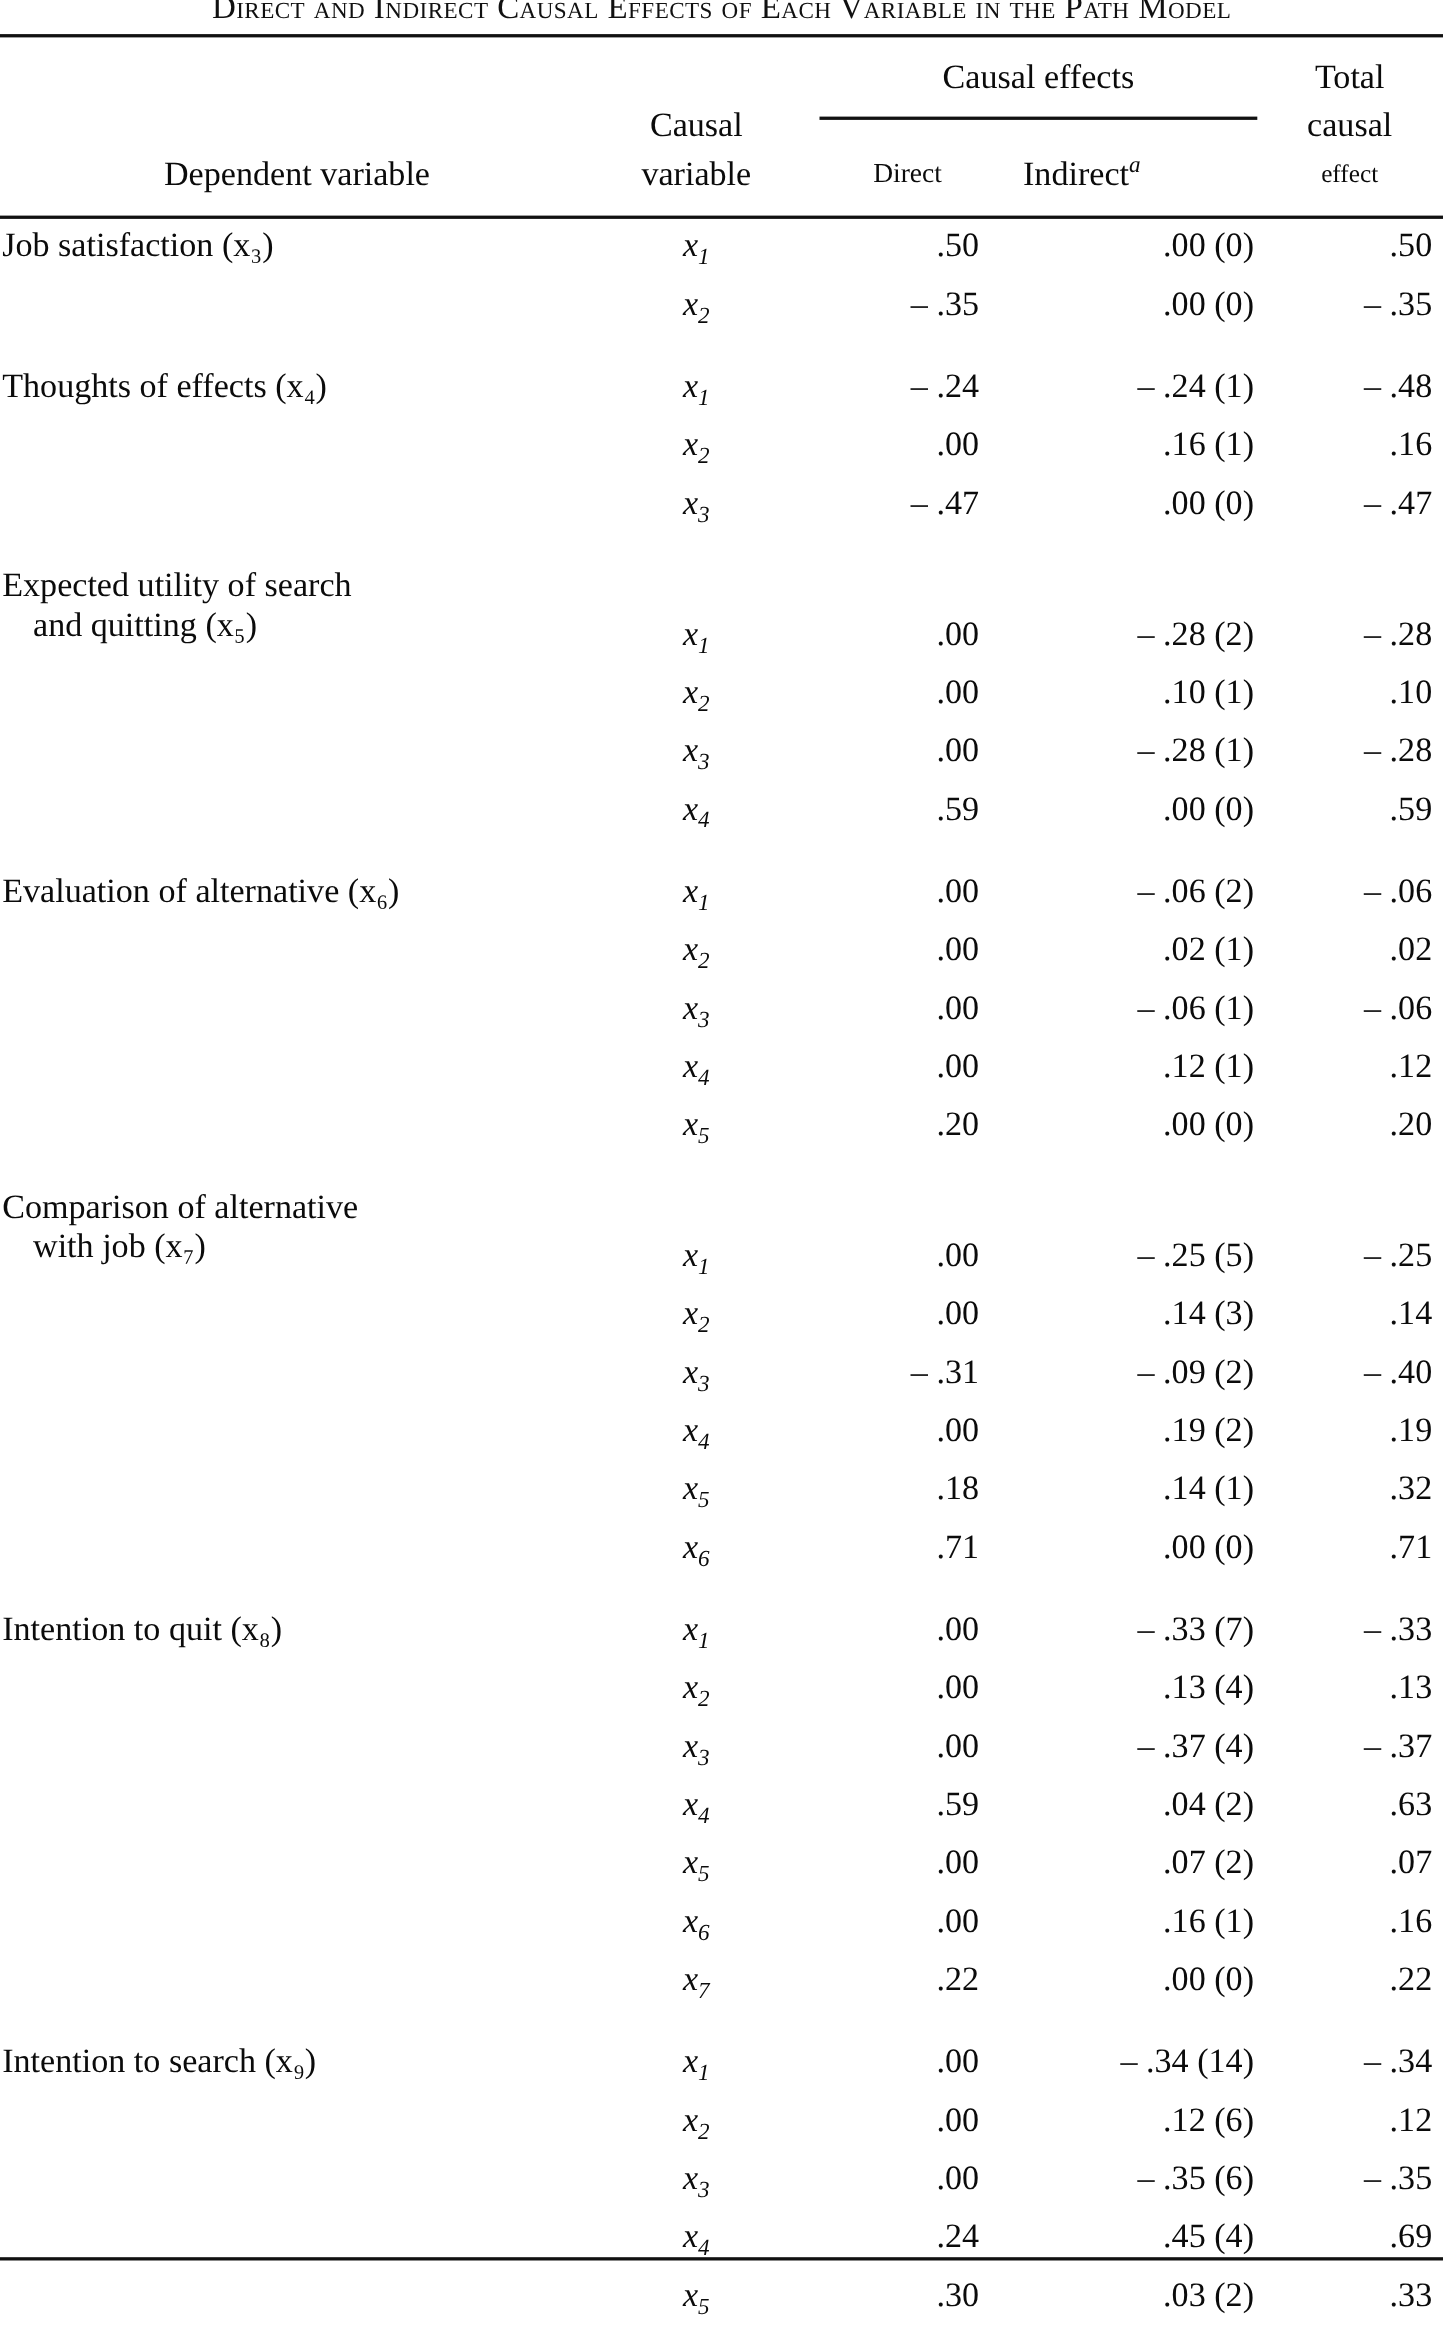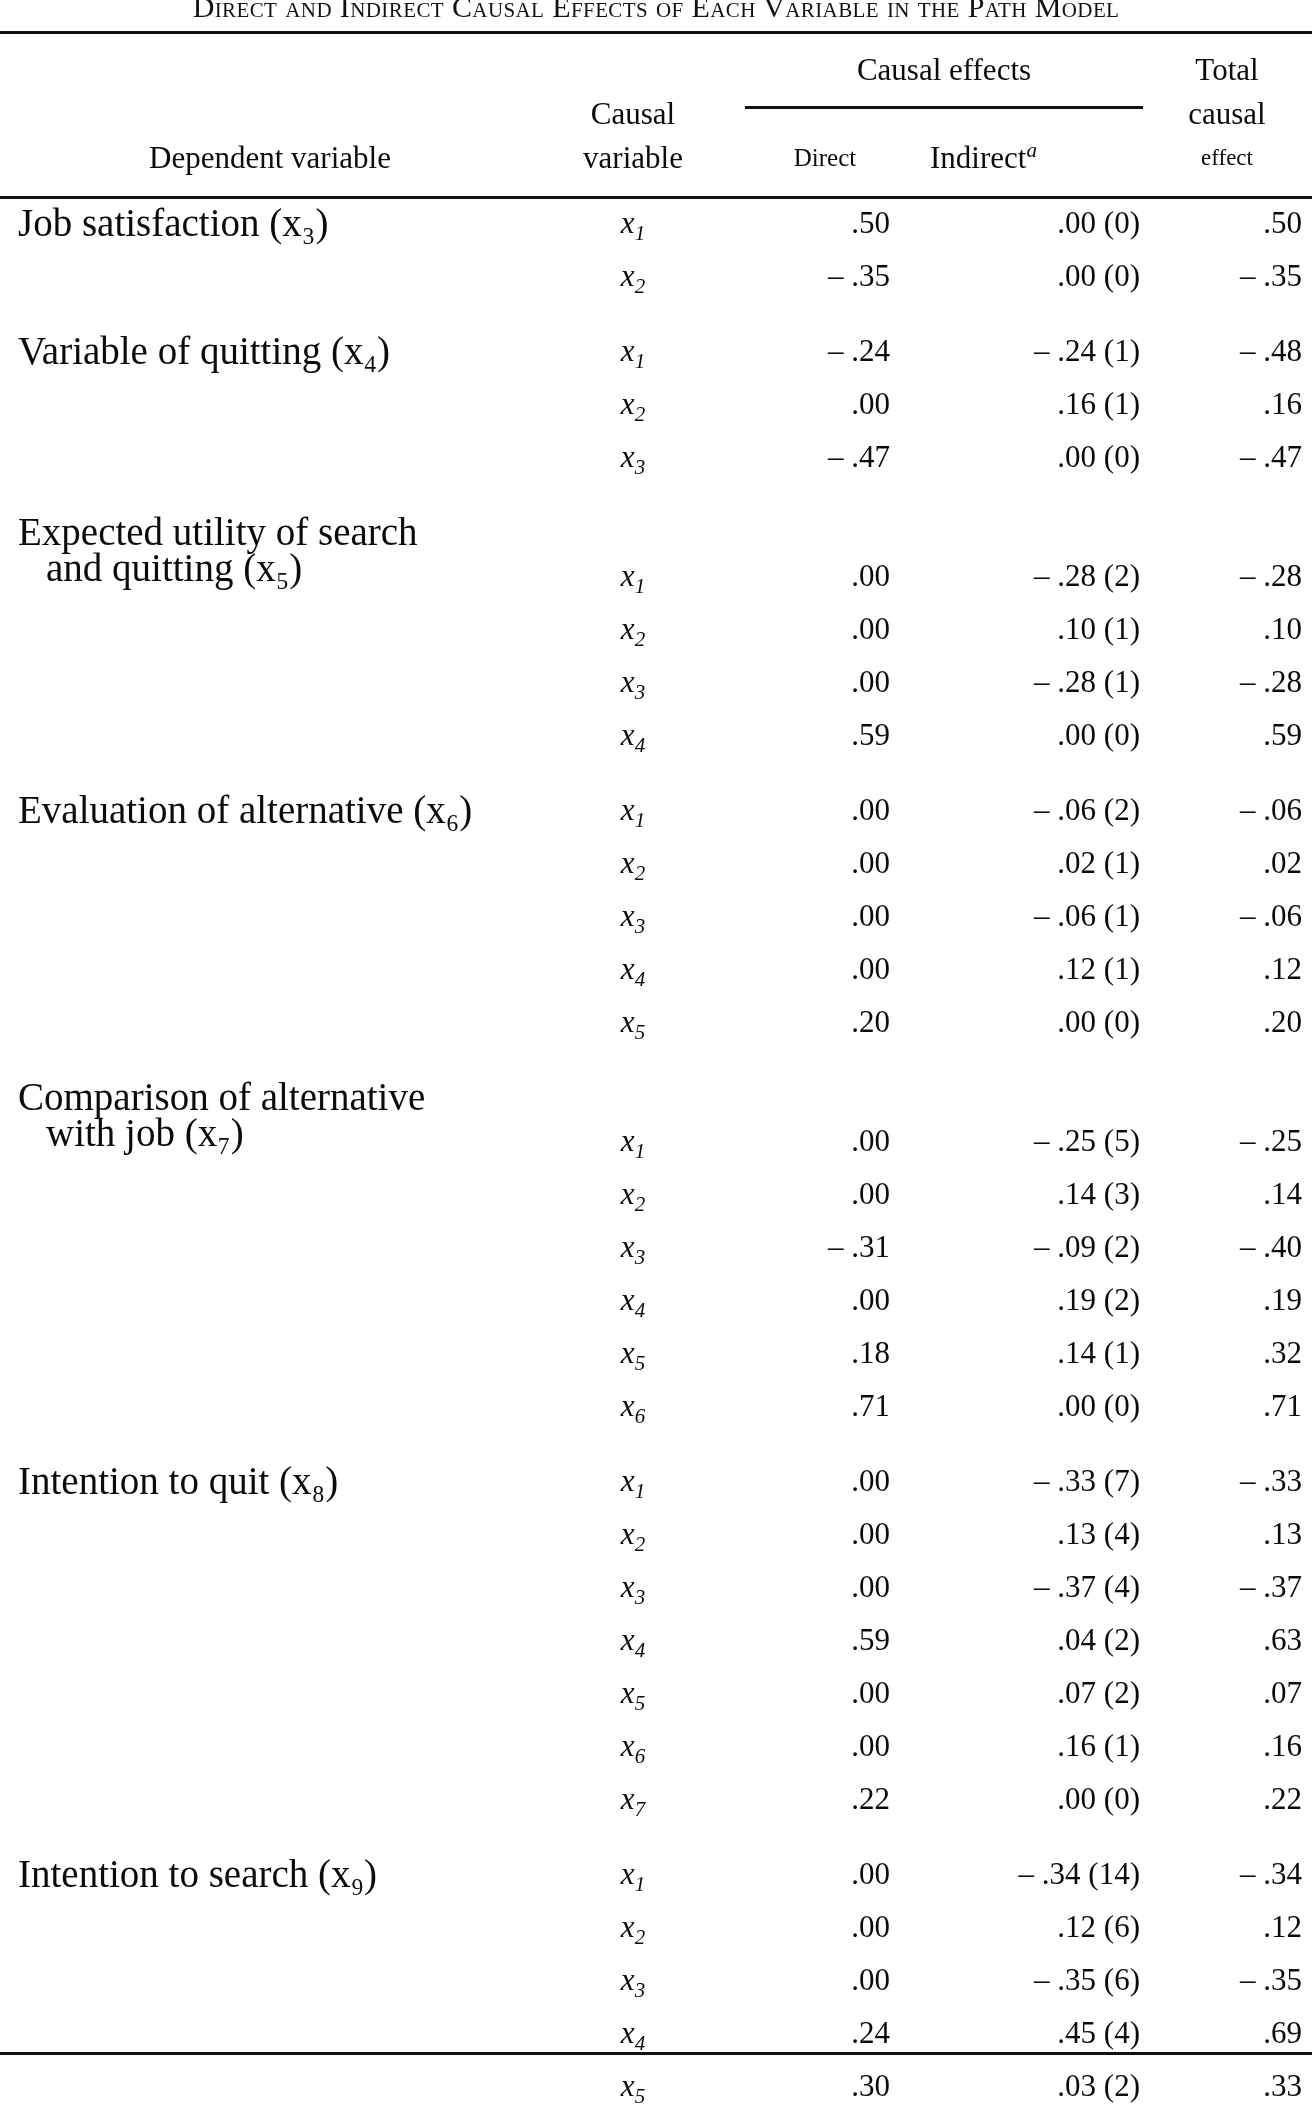--- a/index.html
+++ b/index.html
@@ -152,22 +152,22 @@
     width: 1312px;
   }
 
   .group {
     position: relative;
     width: 1312px;
   }
 
   .group-label {
     position: absolute;
-    left: 18px;
-    font-size: 39px;
+    left: 2px;
+    font-size: 31px;
     line-height: 36px;
     white-space: nowrap;
   }
   .group-label .l2 {
     display: block;
     padding-left: 28px;
   }
 
   .row {
     position: relative;
@@ -241,21 +241,21 @@
           <div class="cell c-total">.50</div>
         </div>
         <div class="row" style="position: absolute; left: 0px; top: 53px;">
           <div class="cell c-var"><span>x</span><sub>2</sub></div>
           <div class="cell c-direct">– .35</div>
           <div class="cell c-indirect">.00 (0)</div>
           <div class="cell c-total">– .35</div>
         </div>
       </div>
       <div class="group" style="position: absolute; left: 0px; top: 128px; height: 159px;">
-        <div class="group-label" style="top: 6px;"><span>Variable of quitting (x₄)</span></div>
+        <div class="group-label" style="top: 6px;"><span>Thoughts of effects (x₄)</span></div>
         <div class="row" style="position: absolute; left: 0px; top: 0px;">
           <div class="cell c-var"><span>x</span><sub>1</sub></div>
           <div class="cell c-direct">– .24</div>
           <div class="cell c-indirect">– .24 (1)</div>
           <div class="cell c-total">– .48</div>
         </div>
         <div class="row" style="position: absolute; left: 0px; top: 53px;">
           <div class="cell c-var"><span>x</span><sub>2</sub></div>
           <div class="cell c-direct">.00</div>
           <div class="cell c-indirect">.16 (1)</div>

